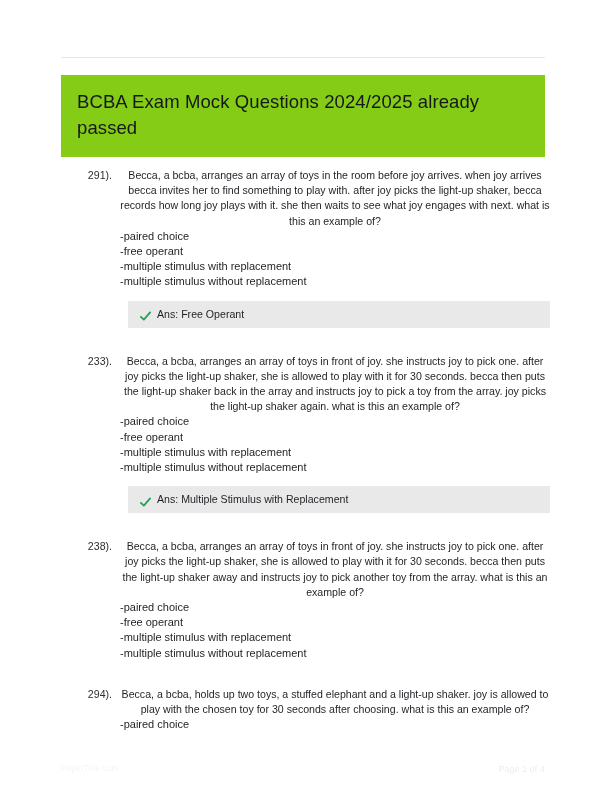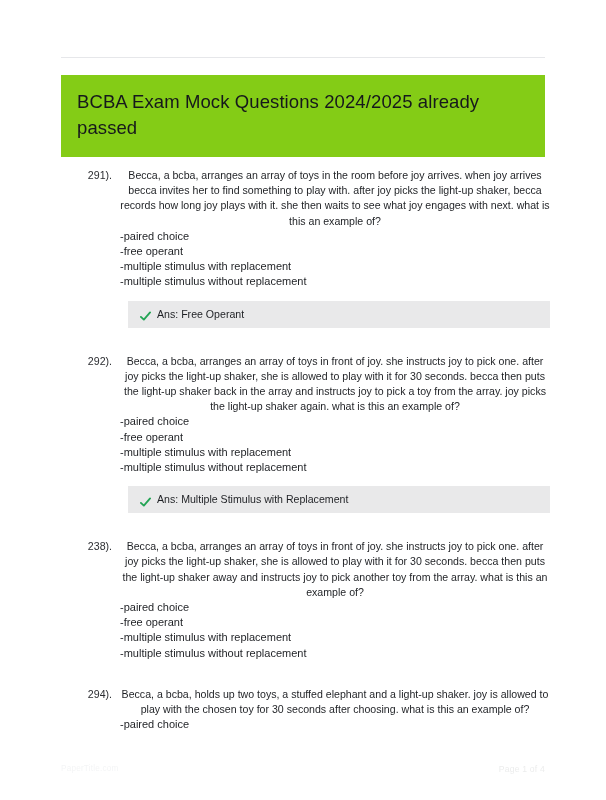--- a/index.html
+++ b/index.html
@@ -188,21 +188,21 @@
               <path d="M1 6.4 L4.2 9.4 L11 1.6" fill="none" stroke="#23a455" stroke-width="2" stroke-linecap="round" stroke-linejoin="round"></path>
             </svg>
           </span>
           <span class="answer-text">Ans: Free Operant</span>
         </div>
       </div>
     </div>
 
     <div class="qblock">
       <div class="qrow">
-        <div class="qnum">292).</div>
+        <div class="qnum">233).</div>
         <div class="qbody">
           <p class="qstem">Becca, a bcba, arranges an array of toys in front of joy. she instructs joy to pick one. after joy picks the light-up shaker, she is allowed to play with it for 30 seconds. becca then puts the light-up shaker back in the array and instructs joy to pick a toy from the array. joy picks the light-up shaker again. what is this an example of?</p>
           <ul class="qopts">
             <li>-paired choice</li>
             <li>-free operant</li>
             <li>-multiple stimulus with replacement</li>
             <li>-multiple stimulus without replacement</li>
           </ul>
         </div>
       </div>

